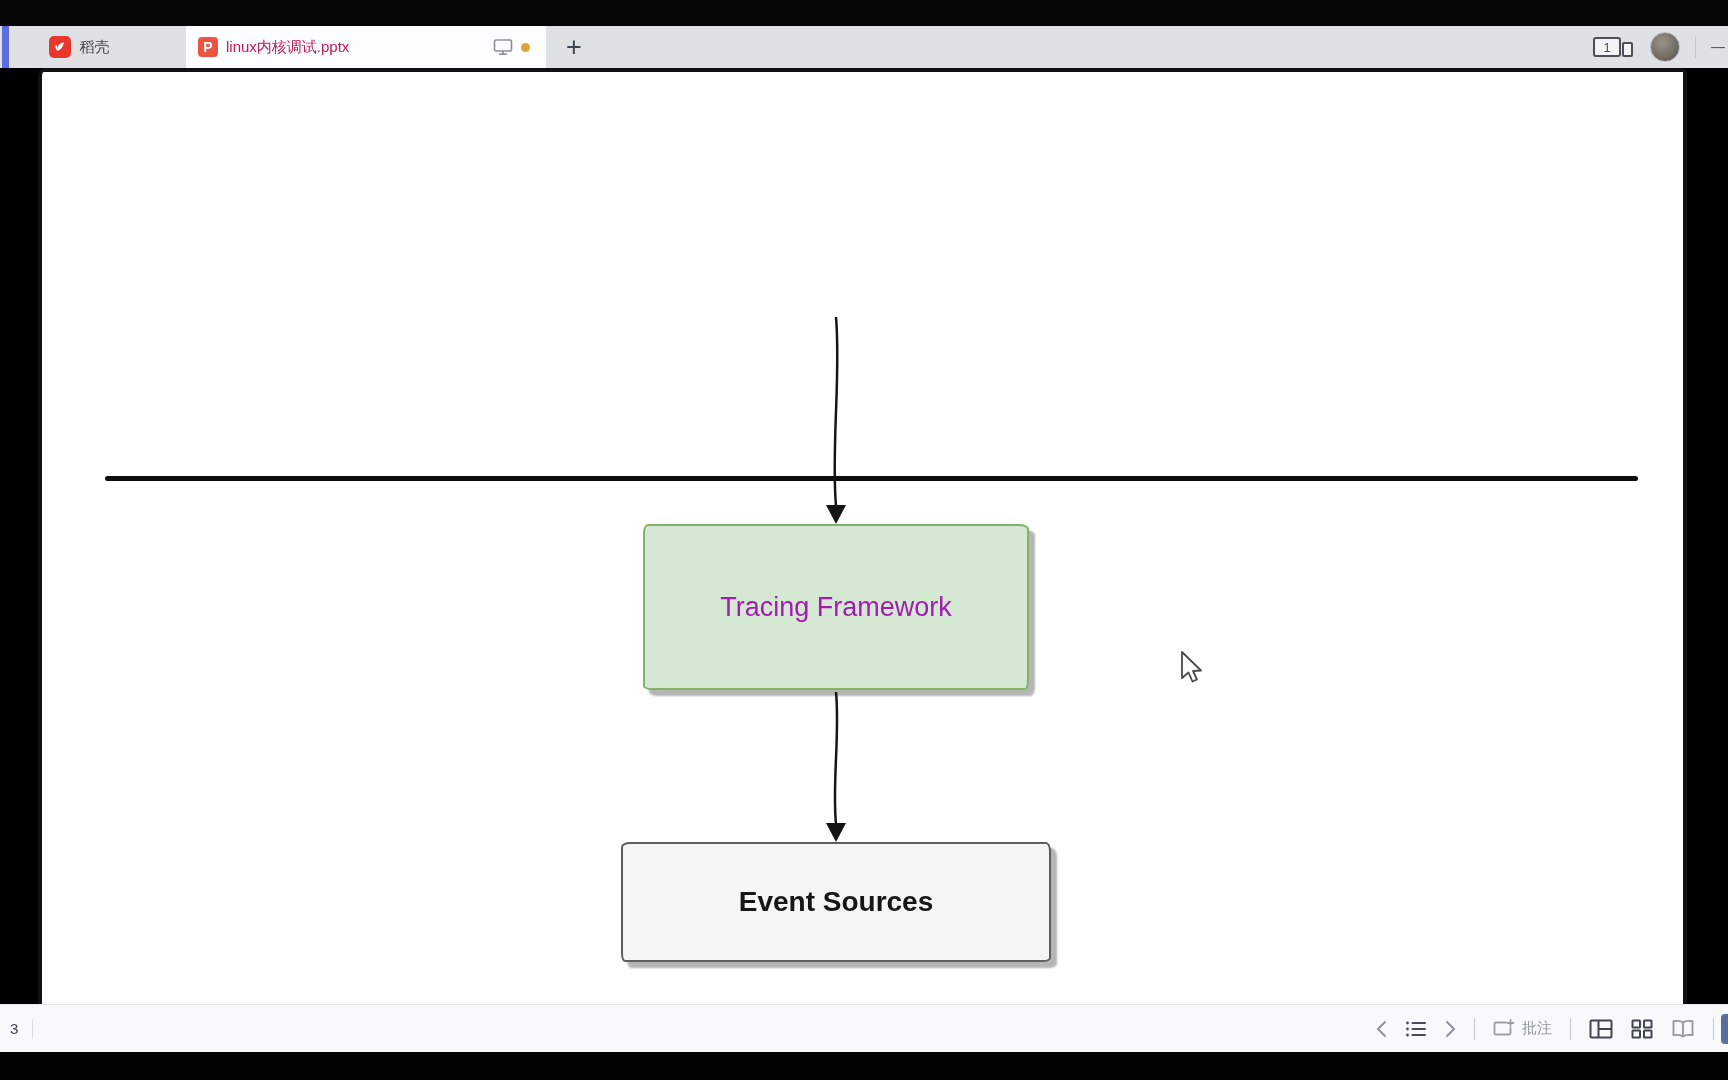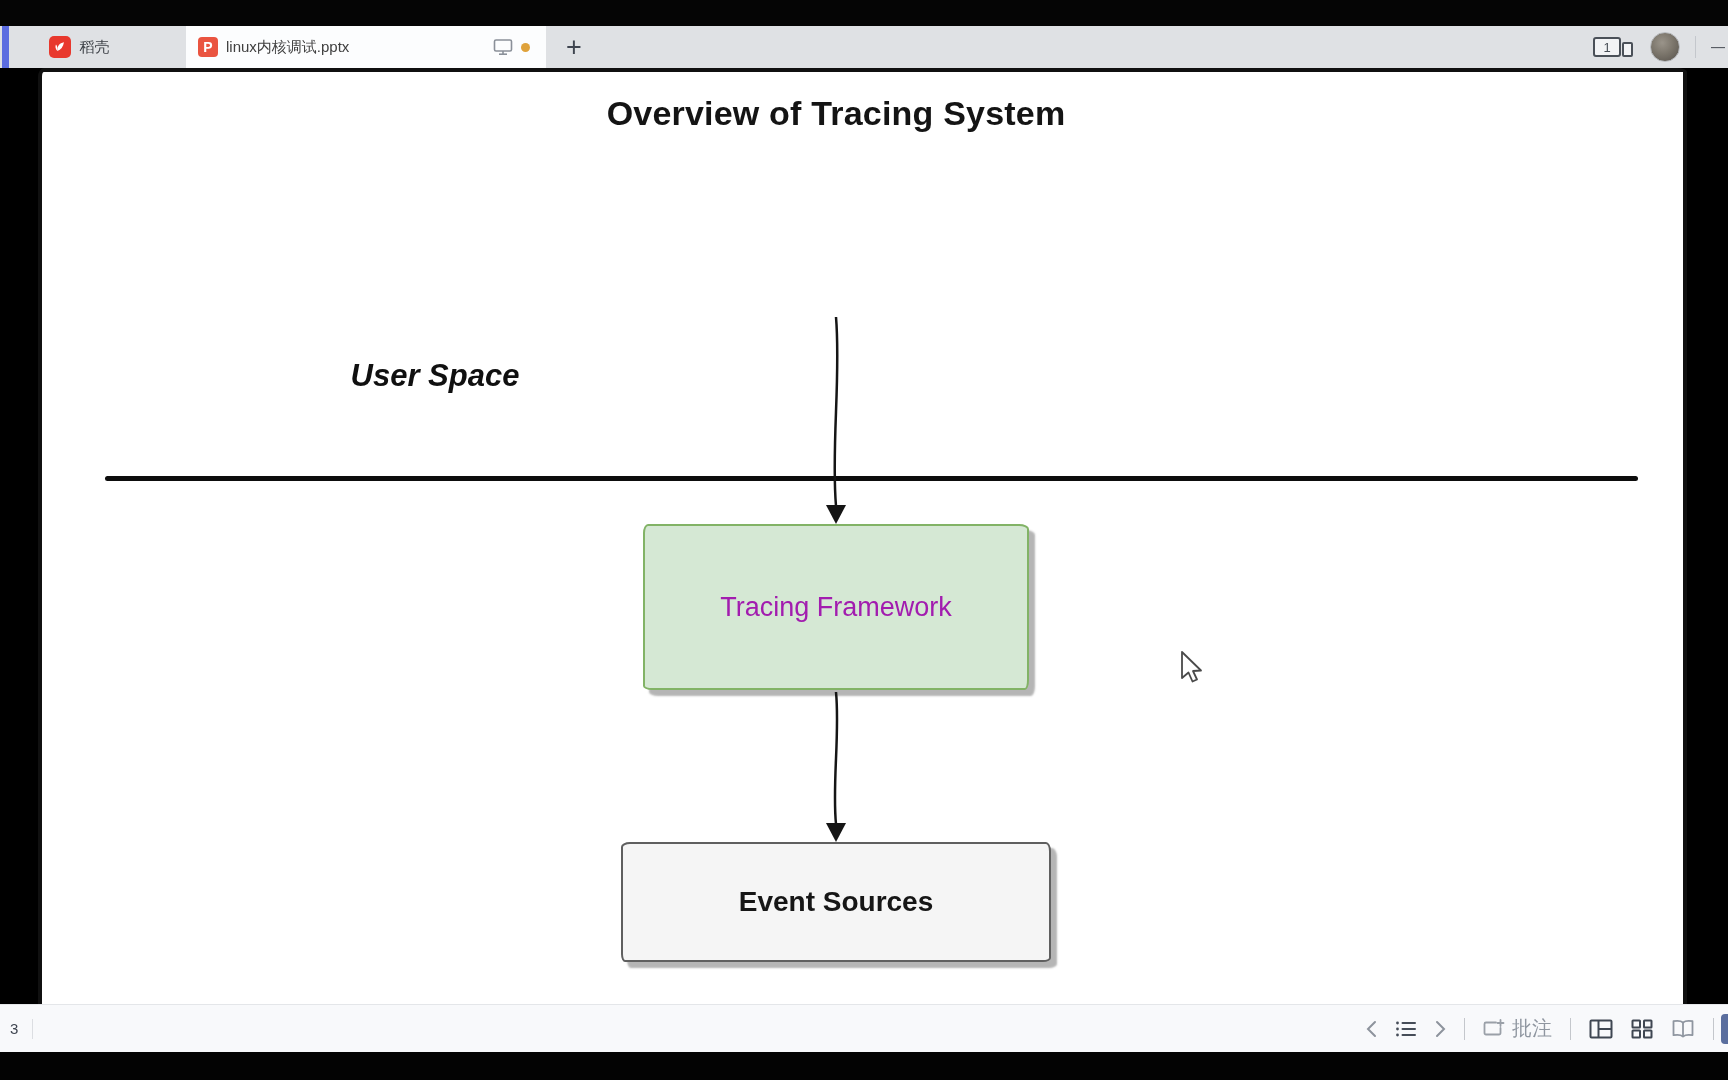--- a/index.html
+++ b/index.html
@@ -9,21 +9,21 @@
   
   .top-strip { position:absolute; left:0; top:0; width:100%; height:26px; background:#050505; }
   .tab-bar { position:absolute; left:0; top:26px; width:100%; height:42px; background:#dfe1e4; }
   .accent-strip { position:absolute; left:2px; top:0; width:7px; height:100%; background:#5b6ce0; }
   .tab { position:absolute; top:0; height:100%; display:flex; align-items:center; }
   .tab-docer { left:9px; width:140px; justify-content:center; gap:9px; }
   .docer-logo { width:22px; height:22px; border-radius:5px; background:#e8382d; display:flex; align-items:center; justify-content:center; }
   .tab-label { font-size:15px; color:#3c4046; }
   .tab-doc { left:186px; width:360px; background:#fcfdfe; padding:0 16px 0 12px; gap:8px; }
   .wpp-logo { width:20px; height:20px; border-radius:4px; background:#ea5440; color:#fff; font-weight:bold; font-size:14px; display:flex; align-items:center; justify-content:center; flex:0 0 auto; }
-  .doc-title { font-size:15px; color:#404040; white-space:nowrap; overflow:hidden; }
+  .doc-title { font-size:15px; color:#be185d; white-space:nowrap; overflow:hidden; }
   .tab-doc .spacer { flex:1; }
   .dot { width:9px; height:9px; border-radius:50%; background:#dfa23b; flex:0 0 auto; }
   .new-tab { position:absolute; left:556px; top:0; width:36px; height:100%; display:flex; align-items:center; justify-content:center; font-size:27px; font-weight:300; color:#3f4550; cursor:default; }
   .tabbar-right { position:absolute; right:0; top:0; height:100%; display:flex; align-items:center; gap:15px; padding-right:3px; }
   .win-badge { position:relative; width:42px; height:22px; }
   .win-badge .big { position:absolute; left:0; top:1px; width:28px; height:20px; border:2px solid #4a5058; border-radius:3px; font-size:13px; color:#4a5058; display:flex; align-items:center; justify-content:center; background:#f2f3f5; }
   .win-badge .small { position:absolute; left:29px; top:6px; width:11px; height:15px; border:2px solid #4a5058; border-radius:2px; background:#f2f3f5; }
   .avatar { width:30px; height:30px; border-radius:50%; background:radial-gradient(circle at 40% 35%, #9a948a 0%, #7c766c 45%, #55504a 100%); border:1px solid #b9bcc0; }
   .vdiv { width:1px; height:22px; background:#c4c7cc; }
   .minimize { font-size:16px; color:#55595f; width:14px; overflow:hidden; }
@@ -48,21 +48,21 @@
   .arrows { position:absolute; left:0; top:0; pointer-events:none; }
   .cursor { position:absolute; left:1136px; top:578px; pointer-events:none; }
 
   
   .status-bar { position:absolute; left:0; top:1004px; width:100%; height:48px; background:#f8f9fb; border-top:1px solid #e4e6e9; }
   .page-num { position:absolute; left:10px; top:0; height:100%; display:flex; align-items:center; font-size:15px; color:#3f4550; }
   .page-div { position:absolute; left:32px; top:14px; width:1px; height:20px; background:#dcdee2; }
   .status-right { position:absolute; right:14px; top:0; height:100%; display:flex; align-items:center; gap:18px; }
   .sb-icon { display:flex; align-items:center; justify-content:center; }
   .annot-group { display:flex; align-items:center; gap:7px; }
-  .annot-label { font-size:20px; color:#8f96a0;font-family:Liberation Serif, serif; }
+  .annot-label { font-size:15px; color:#8f96a0;font-family:Liberation Serif, serif; }
   .play-sliver { position:absolute; right:0; top:9px; width:7px; height:30px; border-radius:4px 0 0 4px; background:#5a6e9e; }
   .bottom-strip { position:absolute; left:0; top:1052px; width:100%; height:28px; background:#030303; }
 </style>
 </head>
 <body>
 
 <div class="screen">
 
   <div class="top-strip"></div>
 
@@ -102,26 +102,24 @@
       </div>
       <div class="avatar"></div>
       <div class="vdiv"></div>
       <div class="minimize">—</div>
     </div>
   </div>
 
   <div class="slide-area">
     <div class="slide">
 
-      <div class="slide-title">Overview of Tracing System</div>
 
 
       <div class="divider-line"></div>
 
-      <div class="region-label label-user">User Space</div>
 
       <div class="node node-tracing">Tracing Framework</div>
 
       <div class="node node-events">Event Sources</div>
 
       <svg class="arrows" width="1649" height="956" viewBox="0 0 1649 956">
         <path d="M794,245 C799,305 789,375 794,434" stroke="#151515" stroke-width="2.5" fill="none"></path>
         <polygon points="784,433 804,433 794,452" fill="#151515"></polygon>
         <path d="M794,620 C798,662 790,712 794,752" stroke="#151515" stroke-width="2.5" fill="none"></path>
         <polygon points="784,751 804,751 794,770" fill="#151515"></polygon>

